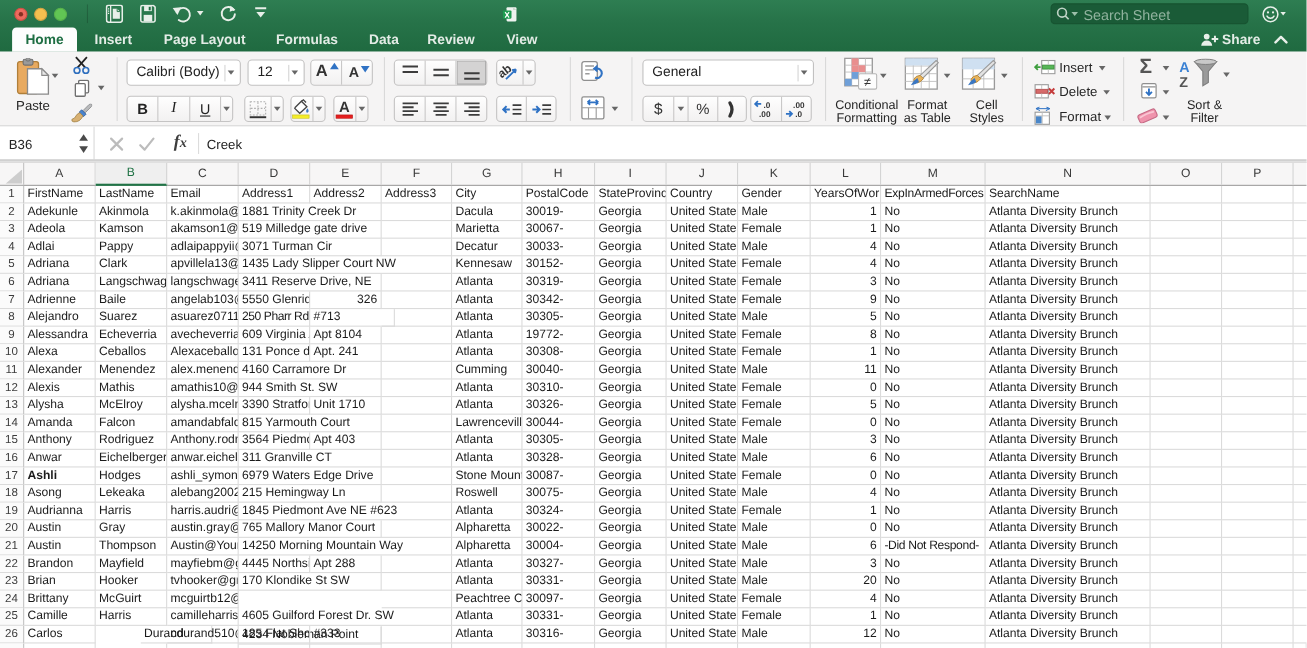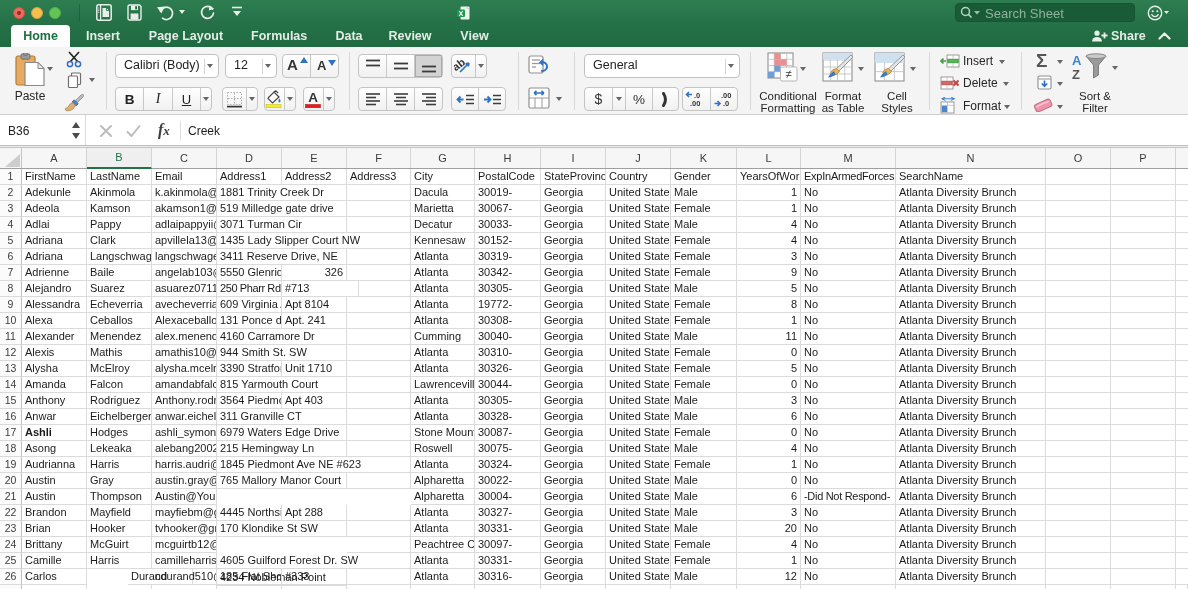--- a/index.html
+++ b/index.html
@@ -862,20 +862,21 @@
 <div class="c" style="left:896px;width:150px;">Atlanta Diversity Brunch</div>
 <div class="c" style="left:1046px;width:65px;"></div>
 <div class="c" style="left:1111px;width:65px;"></div>
 <div class="c" style="left:1176px;width:12px;border-right:none;"></div>
 </div>
 <div class="gr" style="top:341px;">
 <div class="rn">21</div>
 <div class="c" style="left:22px;width:65px;">Austin</div>
 <div class="c" style="left:87px;width:65px;">Thompson</div>
 <div class="c" style="left:152px;width:65px;">Austin@YourEmail.com</div>
+<div class="c" style="left:217px;width:194px;">14250 Morning Mountain Way</div>
 <div class="c" style="left:411px;width:64px;">Alpharetta</div>
 <div class="c" style="left:475px;width:66px;">30004-</div>
 <div class="c" style="left:541px;width:65px;">Georgia</div>
 <div class="c" style="left:606px;width:65px;">United States</div>
 <div class="c" style="left:671px;width:66px;">Male</div>
 <div class="c num" style="left:737px;width:64px;">6</div>
 <div class="c" style="left:801px;width:95px;letter-spacing:-0.3px;">-Did Not Respond-</div>
 <div class="c" style="left:896px;width:150px;">Atlanta Diversity Brunch</div>
 <div class="c" style="left:1046px;width:65px;"></div>
 <div class="c" style="left:1111px;width:65px;"></div>

